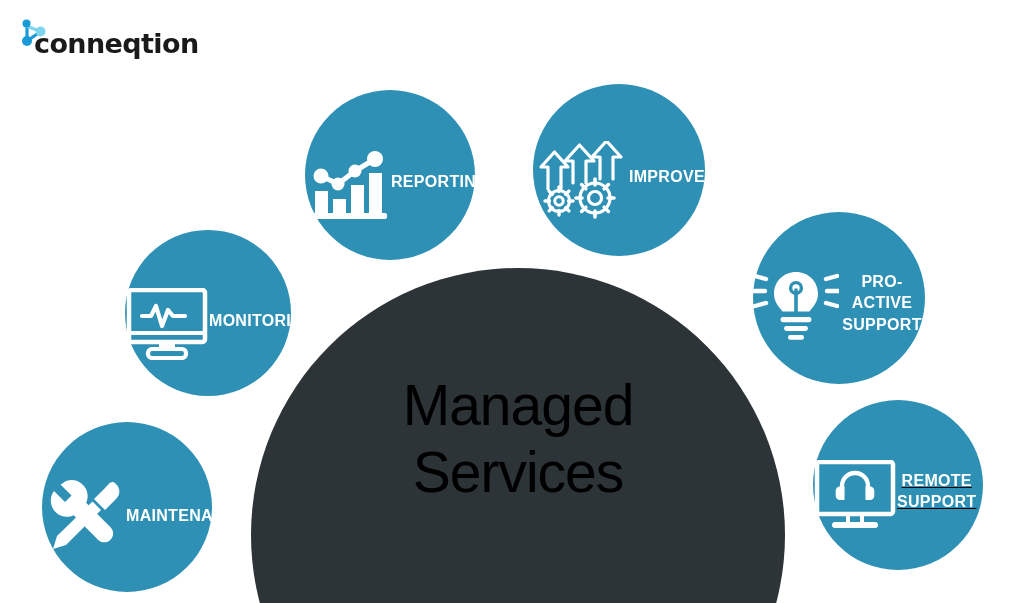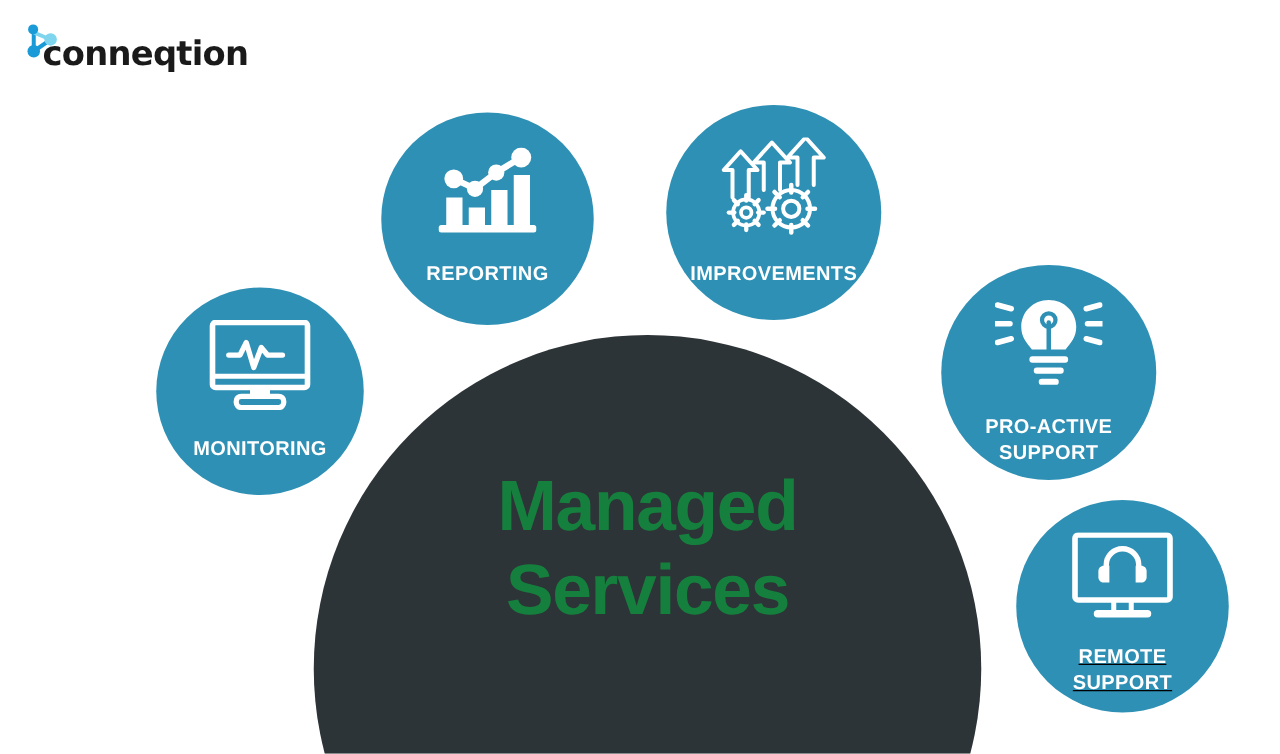--- a/index.html
+++ b/index.html
@@ -58,36 +58,36 @@
     height: 534px;
     border-radius: 50%;
     background: #2d3437;
   }
   #hub-title {
     position: absolute;
     left: 251px;
     top: 372px;
     width: 534px;
     text-align: center;
-    color: #15803d;
+    color: #000000;
     font-family: "Liberation Sans", sans-serif;
     font-size: 57px;
-    font-weight: bold;
+    font-weight: normal;
     line-height: 1.18;
     letter-spacing: -1px;
     white-space: pre-line;
   }
 
   
   .bubble {
     position: absolute;
     border-radius: 50%;
     background: #2e90b4;
     display: flex;
-    flex-direction: column;
+    flex-direction: row;
     align-items: center;
     justify-content: flex-start;
   }
   .bubble-icon {
     display: block;
   }
   .bubble-label {
     color: #ffffff;
     font-family: "Liberation Sans", sans-serif;
     font-weight: bold;
@@ -245,20 +245,38 @@
           <line x1="84" y1="10" x2="73" y2="13"></line>
           <line x1="86" y1="25" x2="74" y2="25"></line>
           <line x1="84" y1="40" x2="73" y2="37"></line>
         </g>
       </svg>
     </span>
     <span class="bubble-label">PRO-ACTIVE
 SUPPORT</span>
   </div>
 
+  <div class="bubble" id="bubble-maintenance">
+    <span class="bubble-icon">
+      <svg width="84" height="80" viewBox="0 0 84 80" aria-hidden="true">
+        <g fill="#ffffff">
+
+          <path d="M20.5,6.5 L31.5,17.5 L25,24 L14,13 C9,19.5 10,29 16,34.5
+                   C21,39.3 28,40 33.6,37.3 L58,61.7 C61.5,65.2 67,65.2 70.5,61.7
+                   C74,58.2 74,52.7 70.5,49.2 L46.1,24.8 C48.8,19.2 48.1,12.2 43.3,7.2
+                   C37.8,1.2 28.3,0.2 22.8,5.2 Z" transform="translate(-2,0)"></path>
+
+          <path d="M74,6 C78.5,10.5 78.5,16.5 74,21 L63,32 L52,21 L63,10 C67.5,5.5 69.5,1.5 74,6 Z"></path>
+
+          <path d="M50.5,23.5 L59,32 L24,67 L11,71 L15,58 Z"></path>
+        </g>
+      </svg>
+    </span>
+    <span class="bubble-label">MAINTENANCE</span>
+  </div>
 
   <div class="bubble" id="bubble-remote">
     <span class="bubble-icon">
       <svg width="84" height="72" viewBox="0 0 84 72" aria-hidden="true">
         <rect x="4" y="2" width="76" height="52" rx="2.5" fill="none" stroke="#ffffff" stroke-width="4.5"></rect>
 
         <path d="M29,34 L29,26 C29,18.8 34.8,13 42,13 C49.2,13 55,18.8 55,26 L55,34" fill="none" stroke="#ffffff" stroke-width="4.3" stroke-linecap="round"></path>
 
         <path d="M31.5,26.5 L31.5,40 L27,40 C24.6,40 22.7,38.1 22.7,35.7 L22.7,30.8
                  C22.7,28.4 24.6,26.5 27,26.5 Z" fill="#ffffff"></path>

